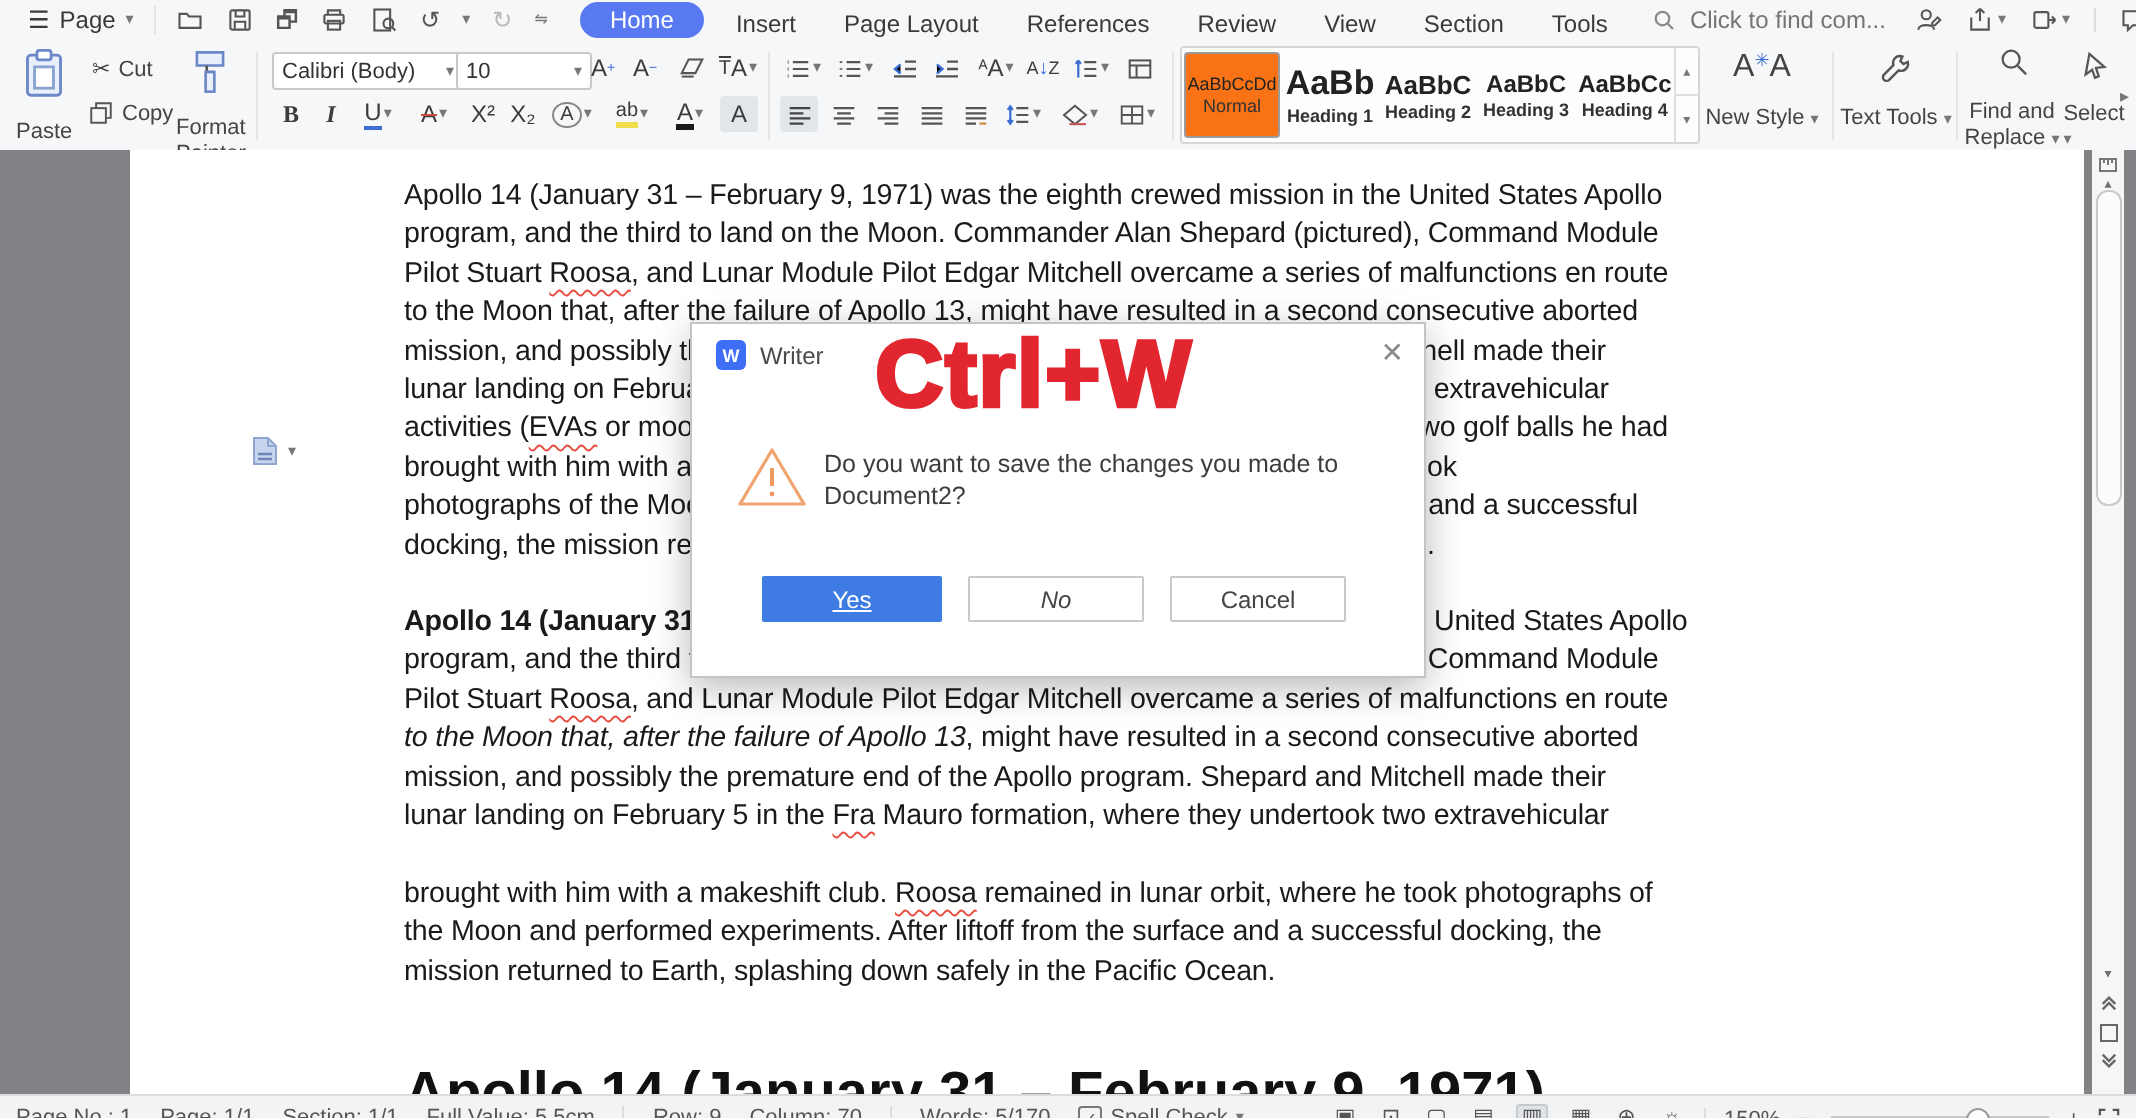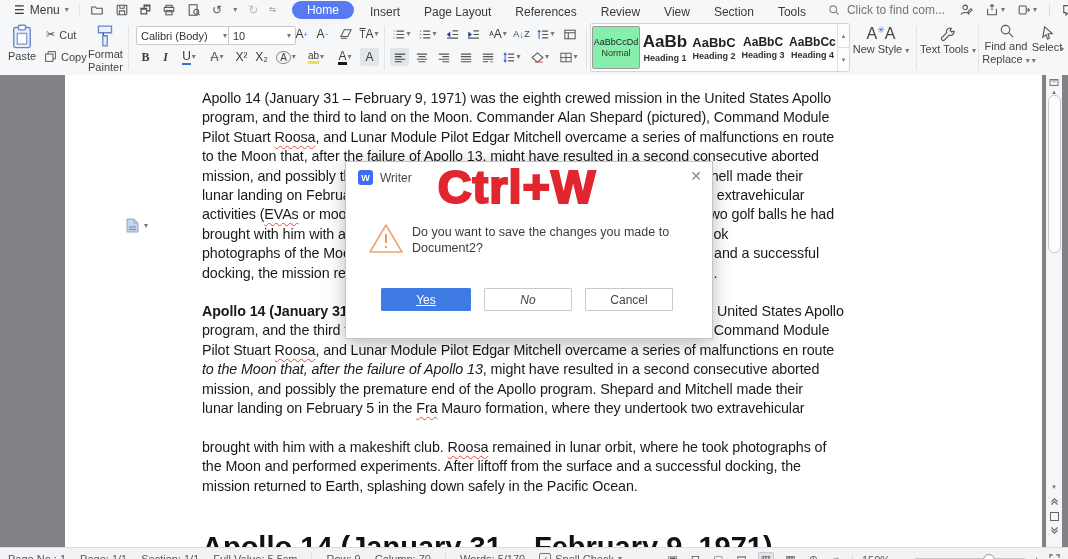--- a/index.html
+++ b/index.html
@@ -18,38 +18,38 @@
   .tab.active{background:var(--c-home,#5979f2);color:#fff;border-radius:10px;padding:2px 15px;margin:0 -8px;}
   .findbox{display:flex;align-items:center;gap:5px;margin-left:22px;color:#9a9a9a;}
   .findbox input{border:none;background:transparent;outline:none;font-size:12px;color:#9a9a9a;width:110px;
                  font-family:"Liberation Sans",sans-serif;}
   .tbright{margin-left:auto;display:flex;align-items:center;gap:12px;padding-right:12px;}
   .vsep{width:1px;height:12px;background:#ddd;}
   
   .ribbon{position:absolute;left:0;top:20px;width:1068px;height:55px;background:#f6f7f8;
           border-bottom:1px solid #e3e3e3;font-size:11px;color:#444;}
   .rdiv{position:absolute;top:6px;height:44px;width:1px;background:#e5e5e5;}
-  .bigbtn{position:absolute;display:flex;flex-direction:column;align-items:center;gap:0;cursor:default;}
+  .bigbtn{position:absolute;display:flex;flex-direction:column;align-items:center;gap:10px;cursor:default;}
   .smallbtn{position:absolute;display:flex;align-items:center;gap:4px;cursor:default;}
   .combo{position:absolute;height:17px;border:1px solid #c9c9c9;background:#fff;border-radius:2px;
          display:flex;align-items:center;justify-content:space-between;padding:0 4px;font-size:11px;color:#333;}
   .rb{position:absolute;width:19px;height:18px;display:flex;align-items:center;justify-content:center;
       font-size:12px;color:#3c3c3c;border-radius:2px;cursor:default;}
   .rb .car{margin-left:1px;}
   .rb.on{background:#e2e5ea;}
   .fx{font-weight:bold;font-family:"Liberation Serif",serif;}
   .ubar{border-bottom:2px solid #3b6fd4;}
   .sbar{display:inline-block;line-height:1;}
   .lbl2{text-align:center;line-height:1.15;}
   
   .gallery{position:absolute;left:590px;top:3px;width:258px;height:47px;background:#fdfdfd;
            border:1px solid #d6d6d6;border-radius:2px;display:flex;}
   .stybox{width:49px;margin:2px 0 2px 1px;display:flex;flex-direction:column;align-items:center;
           justify-content:center;border:1px solid transparent;border-radius:2px;cursor:default;}
-  .stybox.sel{background:#86efac;border-color:#9b9b9b;}
+  .stybox.sel{background:#f97316;border-color:#9b9b9b;}
   .stybox .samp{white-space:nowrap;overflow:hidden;max-width:48px;color:#222;}
   .stybox .sl{font-size:9px;color:#333;margin-top:1px;white-space:nowrap;}
   .gscroll{width:12px;border-left:1px solid #e0e0e0;display:flex;flex-direction:column;}
   .gscroll div{flex:1;display:flex;align-items:center;justify-content:center;font-size:7px;color:#777;}
   .gscroll div:first-child{border-bottom:1px solid #e0e0e0;}
   
   .docarea{position:absolute;left:0;top:75px;width:1068px;height:472px;background:var(--c-margin,#808286);overflow:hidden;}
   .page{position:absolute;left:65px;top:0;width:977px;height:472px;background:#fff;}
   .doc-line{position:absolute;left:202px;white-space:nowrap;font-size:14.3px;letter-spacing:-0.1px;
             color:#1a1a1a;line-height:19.4px;}
@@ -94,21 +94,21 @@
        align-items:center;justify-content:center;color:#555;}
 </style>
 </head>
 <body>
 
 <div id="app" style="--c-home: #5979f2; --c-yes: #3e7ce4; --c-overlay: #e12630; --c-squiggle: #e64a3c; --c-margin: #808286; --c-hl: #f2dd4e;">
 
   <div class="topbar">
     <div class="menu-chip">
       <span>☰</span>
-      <span>Menu</span>
+      <span>Page</span>
       <span class="car">▾</span>
     </div>
     <div class="qat">
       <span>
           <svg class="ic" width="14" height="14" viewBox="0 0 16 16" fill="none" stroke="#555" stroke-width="1.2">
             <path d="M2 12.5v-8h4.2l1.2 1.5H14v6.5z"></path>
           </svg>
         </span>
       <span>
           <svg class="ic" width="14" height="14" viewBox="0 0 16 16" fill="none" stroke="#555" stroke-width="1.2">

